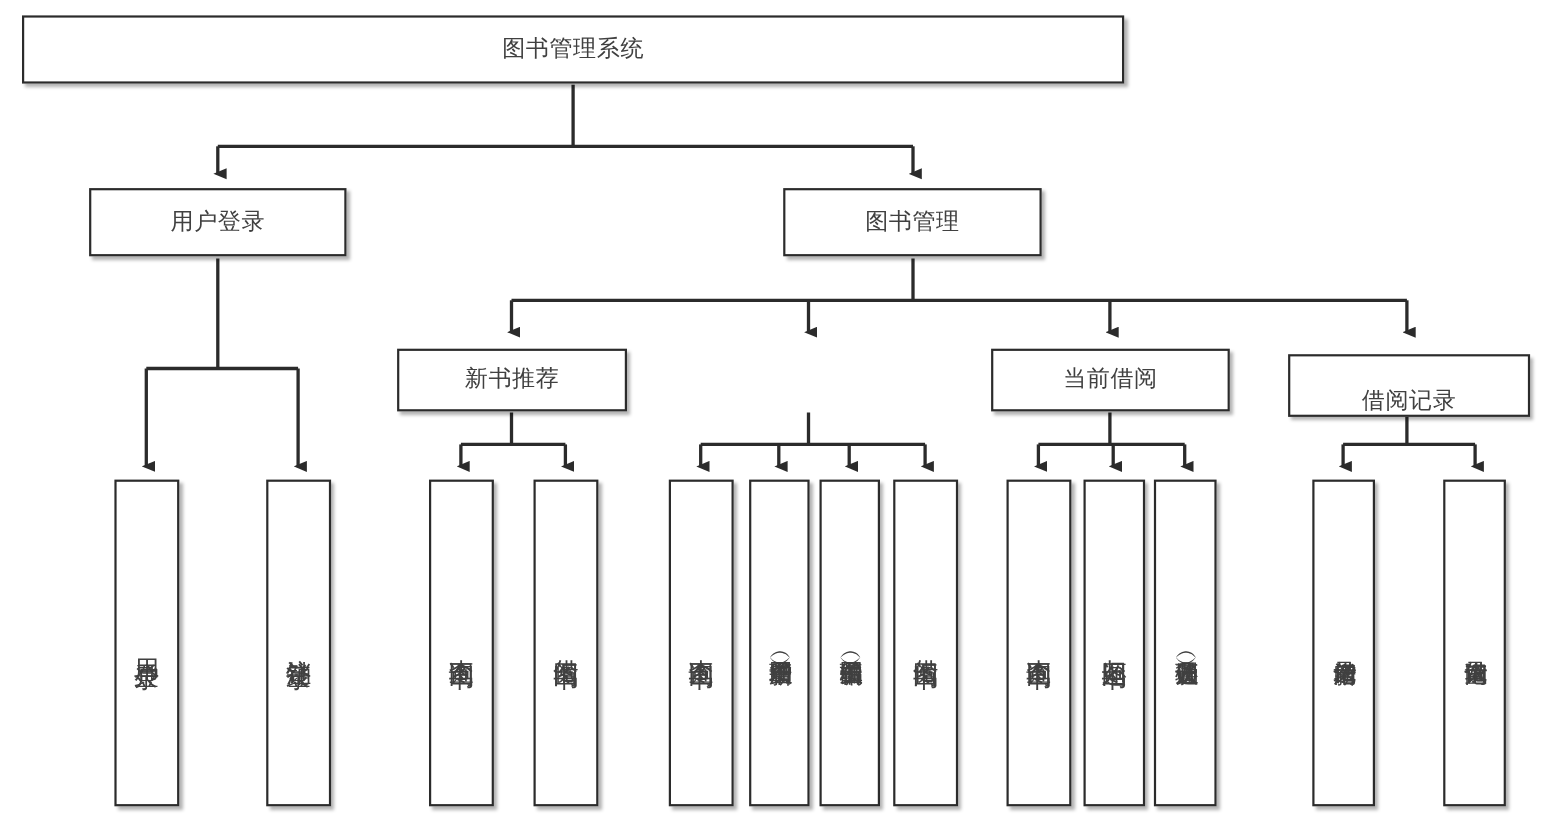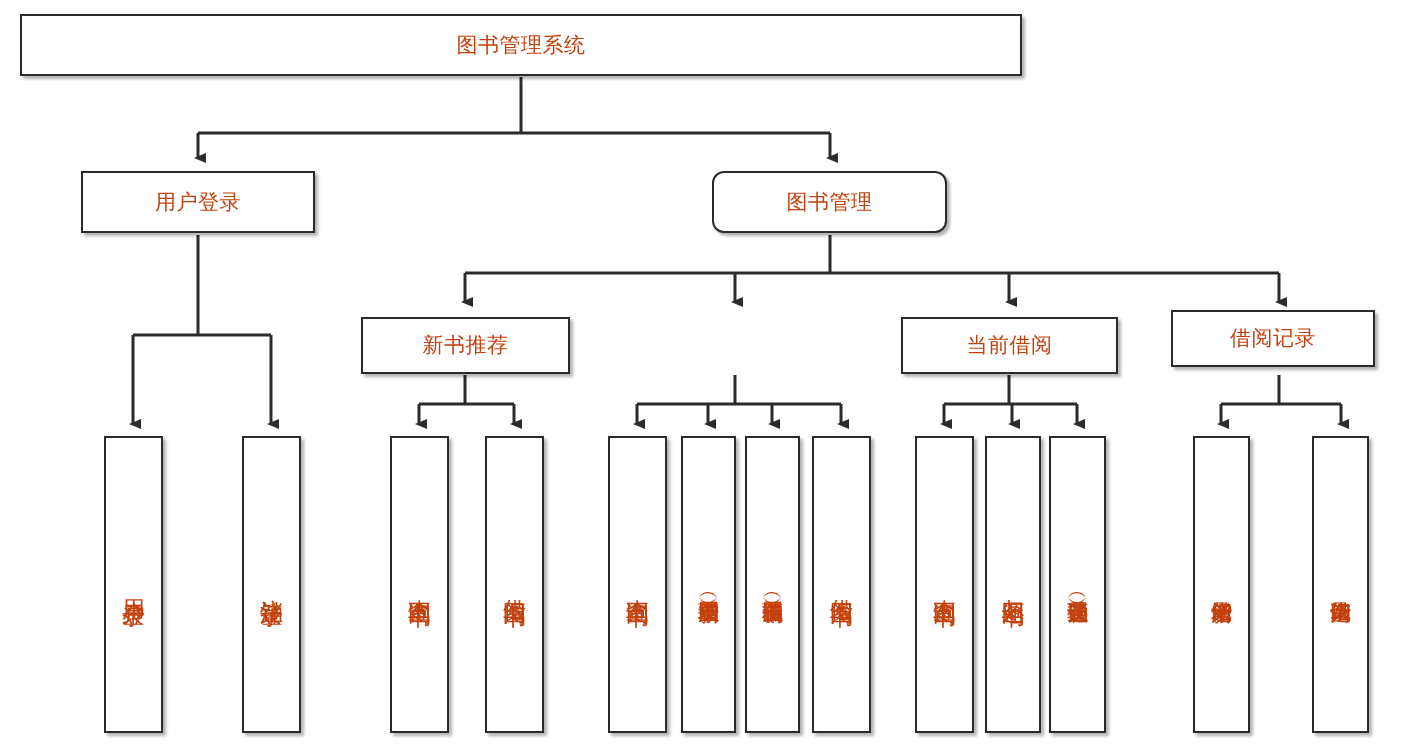--- a/index.html
+++ b/index.html
@@ -29,21 +29,21 @@
     position: absolute;
     box-sizing: border-box;
     background: #ffffff;
     border: 2px solid #2b2b2b;
     box-shadow: 3px 3px 3px rgba(0,0,0,0.30);
     display: flex;
     align-items: center;
     justify-content: center;
   }
   .node-label {
-    color: #c2410c;
+    color: #404040;
     text-align: center;
     line-height: 1.08;
     letter-spacing: 0.5px;
   }
   
   .node-h .node-label {
     font-size: 21px;
     writing-mode: horizontal-tb;
   }
   
@@ -125,34 +125,34 @@
   </svg>
 
   <div class="node-box node-h" style="left:20px; top:14px; width:1002px; height:62px;">
     <span class="node-label">图书管理系统</span>
   </div>
 
   <div class="node-box node-h" style="left:81px; top:171px; width:234px; height:62px;">
     <span class="node-label">用户登录</span>
   </div>
 
-  <div class="node-box node-h" style="left:712px; top:171px; width:235px; height:62px;border-radius:12px;">
+  <div class="node-box node-h" style="left:712px; top:171px; width:235px; height:62px;">
     <span class="node-label">图书管理</span>
   </div>
 
   <div class="node-box node-h" style="left:361px; top:317px; width:209px; height:57px;">
     <span class="node-label">新书推荐</span>
   </div>
 
 
   <div class="node-box node-h" style="left:901px; top:317px; width:217px; height:57px;">
     <span class="node-label">当前借阅</span>
   </div>
 
-  <div class="node-box node-h" style="left:1171px; top:310px; width:204px; height:57px;">
+  <div class="node-box node-h" style="left:1171px; top:322px; width:220px; height:57px;align-items:flex-end;">
     <span class="node-label">借阅记录</span>
   </div>
 
   <div class="node-box node-v" style="left:104px; top:436px; width:59px; height:297px;">
     <span class="node-label">用户登录</span>
   </div>
   <div class="node-box node-v" style="left:242px; top:436px; width:59px; height:297px;">
     <span class="node-label">注销登录</span>
   </div>
 

